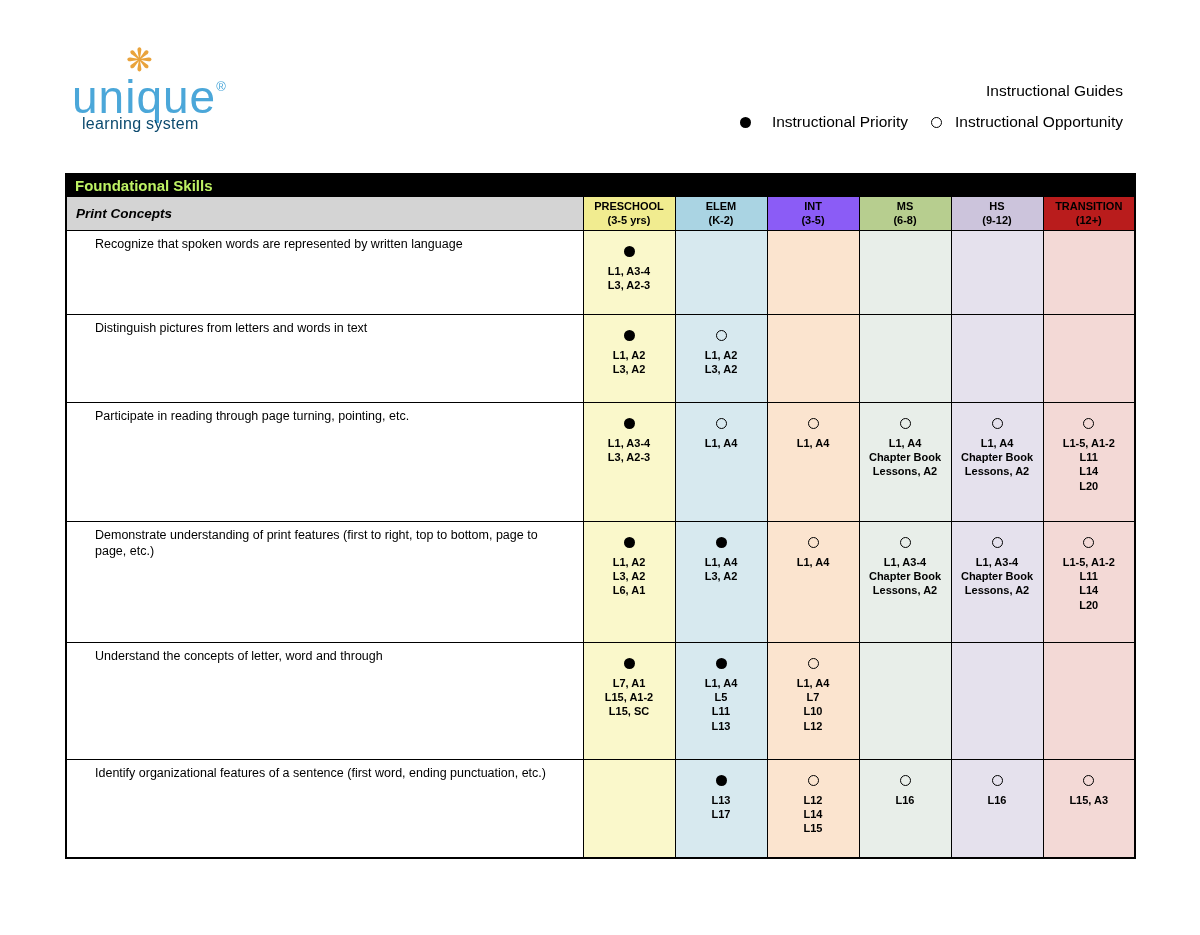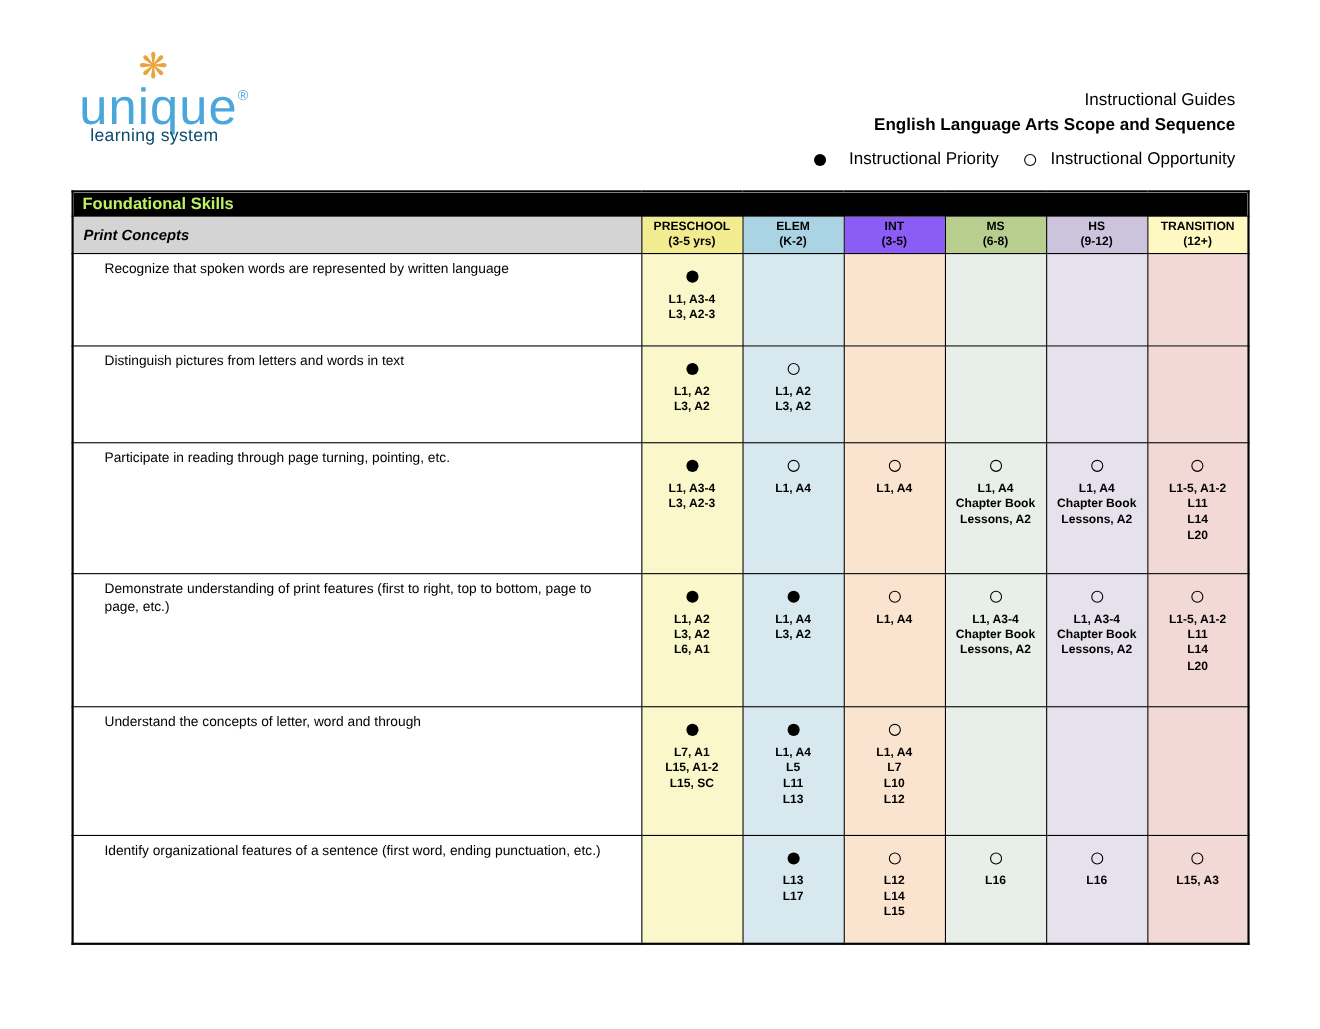--- a/index.html
+++ b/index.html
@@ -66,21 +66,20 @@
 <body>
 
 <div class="logo">
   <span class="snowflake" style="color: rgb(233, 163, 60);">❋</span>
   <span class="brand" style="color: rgb(75, 167, 217);">unique</span><span class="reg" style="color: rgb(75, 167, 217);">®</span>
   <div class="tagline">learning system</div>
 </div>
 
 <div class="header-right">
   <div class="hl1">Instructional Guides</div>
-  <div class="hl2">English Language Arts Scope and Sequence</div>
   <div class="legend">
     <span class="dot filled"></span>
     <span class="leg-label-1">Instructional Priority</span>
     <span class="dot hollow"></span>
     <span class="leg-label-2">Instructional Opportunity</span>
   </div>
 </div>
 
 <div class="sheet">
   <table>
@@ -113,21 +112,21 @@
             <div>(3-5)</div>
           </th>
           <th class="level-th" style="background: rgb(183, 206, 143);">
             <div>MS</div>
             <div>(6-8)</div>
           </th>
           <th class="level-th" style="background: rgb(204, 196, 220);">
             <div>HS</div>
             <div>(9-12)</div>
           </th>
-          <th class="level-th" style="background: #fef9c3;">
+          <th class="level-th" style="background: #b91c1c;">
             <div>TRANSITION</div>
             <div>(12+)</div>
           </th>
         </tr>
     </thead>
     <tbody id="grid-body">
 
     <tr style="height: 84px;">
           <td class="skill-td">Recognize that spoken words are represented by written language</td>
           <td class="level-td" style="background: rgb(250, 248, 203);"><span class="dot filled"></span><div class="code-line">L1, A3-4</div><div class="code-line">L3, A2-3</div></td>

